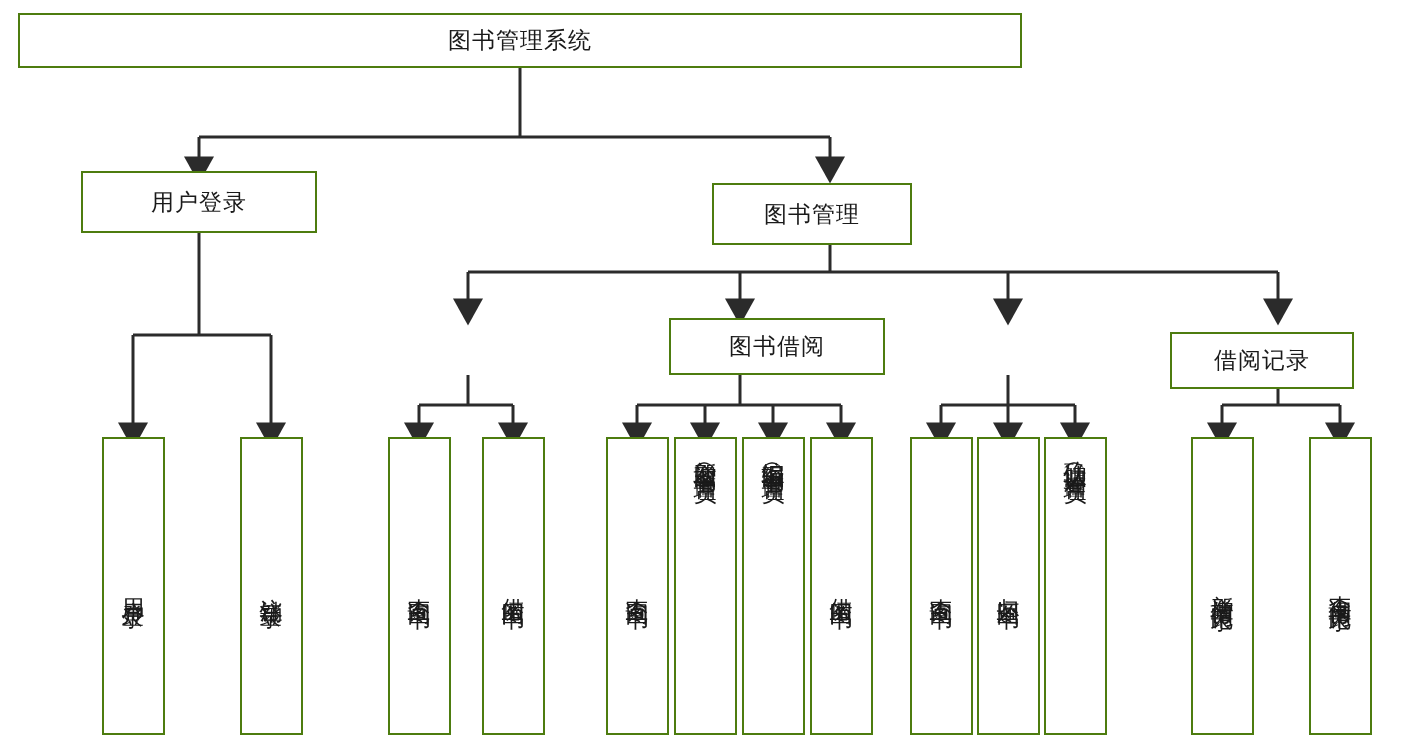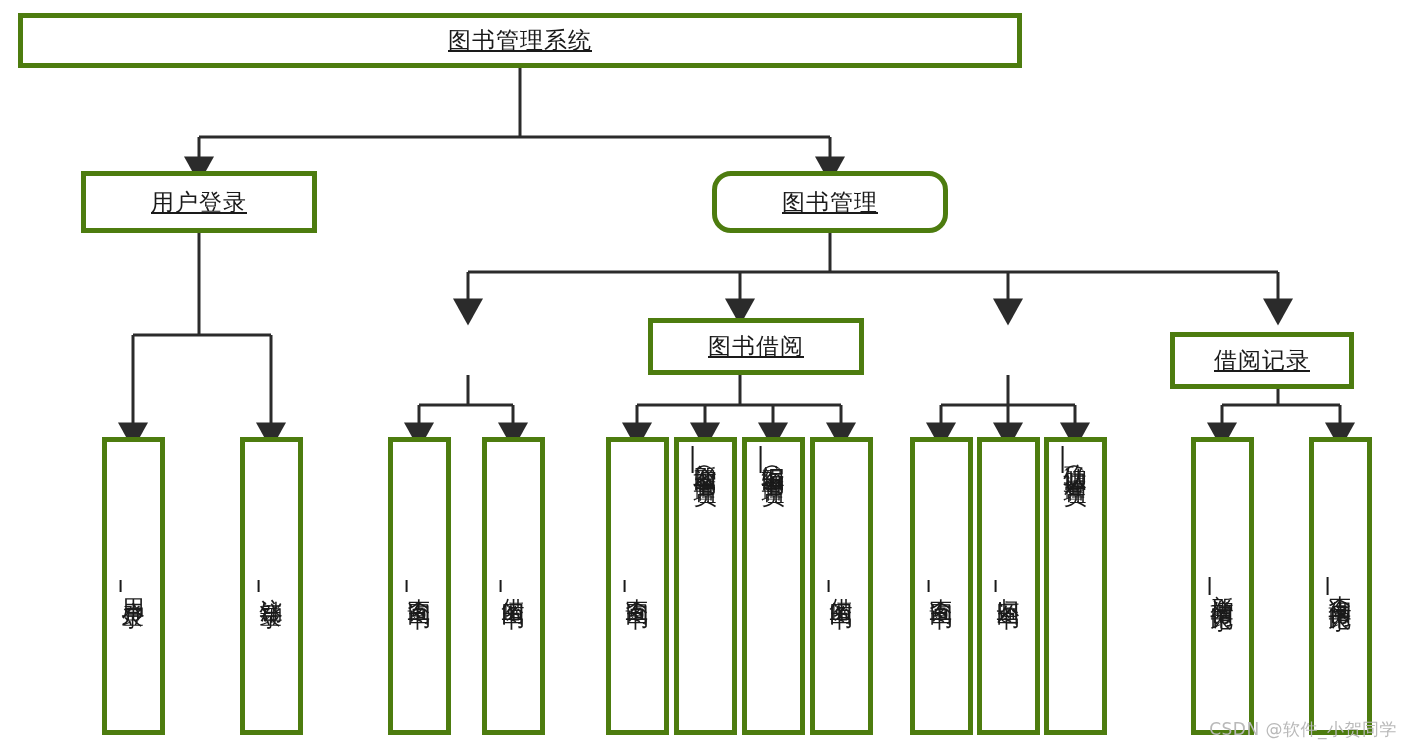--- a/index.html
+++ b/index.html
@@ -22,26 +22,25 @@
     left: 0;
     top: 0;
     width: 1405px;
     height: 747px;
     pointer-events: none;
   }
   .node {
     position: absolute;
     box-sizing: border-box;
     background: #ffffff;
-    border: 5px solid #4d7c0f;
+    border: 2px solid #4d7c0f;
     display: flex;
     align-items: center;
     justify-content: center;
     color: #1a1a1a;
-    text-decoration: underline;
   }
   .node.horiz {
     font-size: 23px;
     letter-spacing: 1px;
   }
   .node.vert {
     writing-mode: vertical-rl;
     text-orientation: upright;
     font-size: 23px;
     letter-spacing: 3px;
@@ -123,25 +122,25 @@
     </g>
   </svg>
 
   <div class="node horiz" style="left:18px; top:13px; width:1004px; height:55px;">
     <span class="lbl">图书管理系统</span>
   </div>
 
   <div class="node horiz" style="left:81px; top:171px; width:236px; height:62px;">
     <span class="lbl">用户登录</span>
   </div>
-  <div class="node horiz" style="left:712px; top:171px; width:236px; height:62px;border-radius:19px;">
+  <div class="node horiz" style="left:712px; top:183px; width:200px; height:62px;">
     <span class="lbl">图书管理</span>
   </div>
 
-  <div class="node horiz" style="left:648px; top:318px; width:216px; height:57px;">
+  <div class="node horiz" style="left:669px; top:318px; width:216px; height:57px;">
     <span class="lbl">图书借阅</span>
   </div>
   <div class="node horiz" style="left:1170px; top:332px; width:184px; height:57px;">
     <span class="lbl">借阅记录</span>
   </div>
 
   <div class="node vert midpack" style="left:102px; top:437px; width:63px; height:298px;">
     <span class="lbl">用户登录</span>
   </div>
   <div class="node vert midpack" style="left:240px; top:437px; width:63px; height:298px;">
@@ -178,15 +177,14 @@
     <span class="lbl">确认归还（管理员）</span>
   </div>
 
   <div class="node vert midpack" style="left:1191px; top:437px; width:63px; height:298px;">
     <span class="lbl">新增借阅记录</span>
   </div>
   <div class="node vert midpack" style="left:1309px; top:437px; width:63px; height:298px;">
     <span class="lbl">查询借阅记录</span>
   </div>
 
-  <div id="watermark">CSDN @软件_小贺同学</div>
 
 </div>
 
 </body></html>

